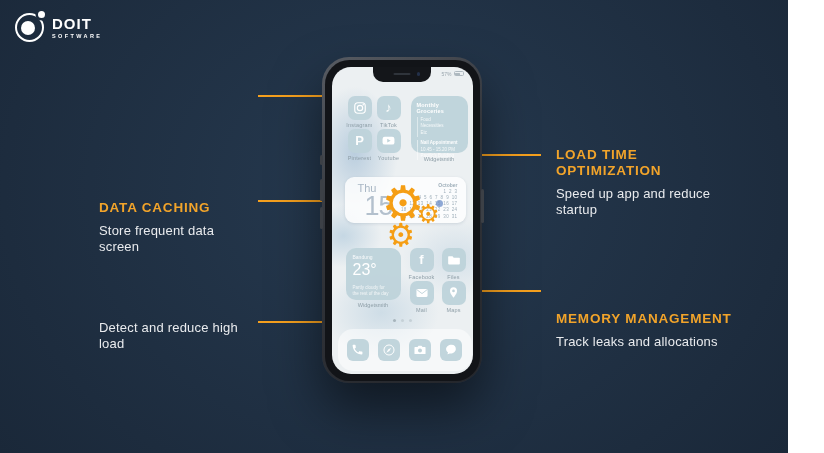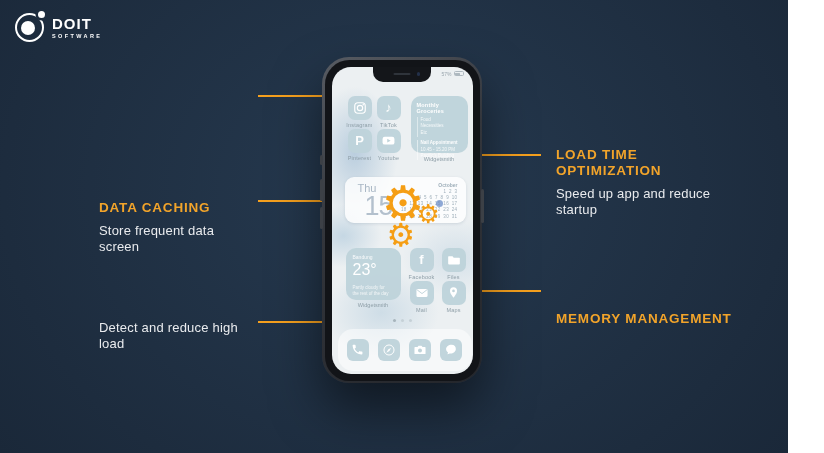--- a/index.html
+++ b/index.html
@@ -134,20 +134,21 @@
   <div class="callout p-l3">
     <p>Detect and reduce high load</p>
   </div>
 
   <div class="callout p-r1">
     <h3>LOAD TIME OPTIMIZATION</h3>
     <p>Speed up app and reduce startup</p>
   </div>
   <div class="callout p-r2">
     <h3>MEMORY MANAGEMENT</h3>
+    <p>Track leaks and allocations</p>
   </div>
 
   <div class="connector k1"></div>
   <div class="connector k2"></div>
   <div class="connector k3"></div>
   <div class="connector k4"></div>
   <div class="connector k5"></div>
 
   <div class="phone">
     <span class="side-btn b-mute"></span>

